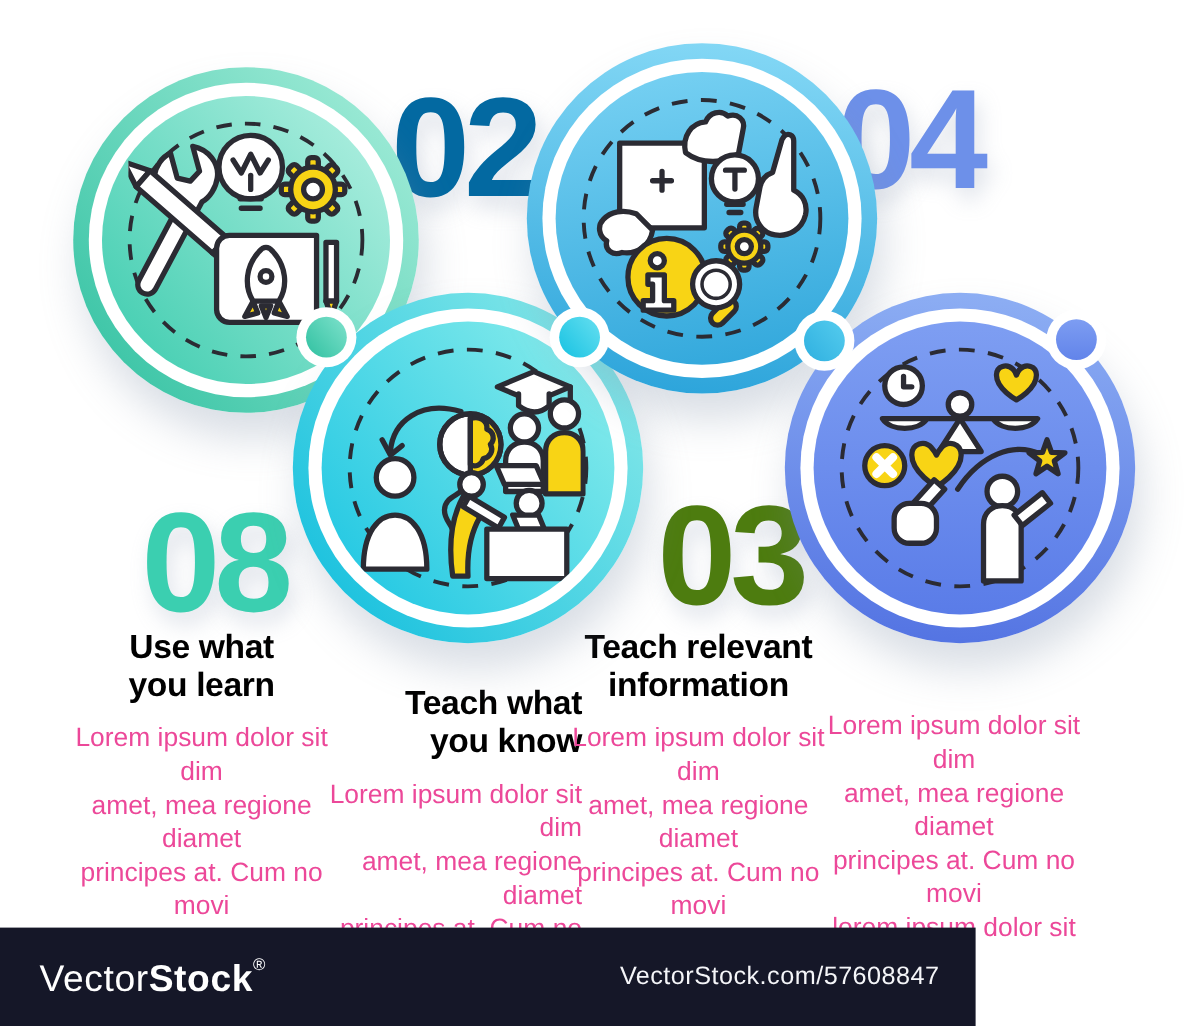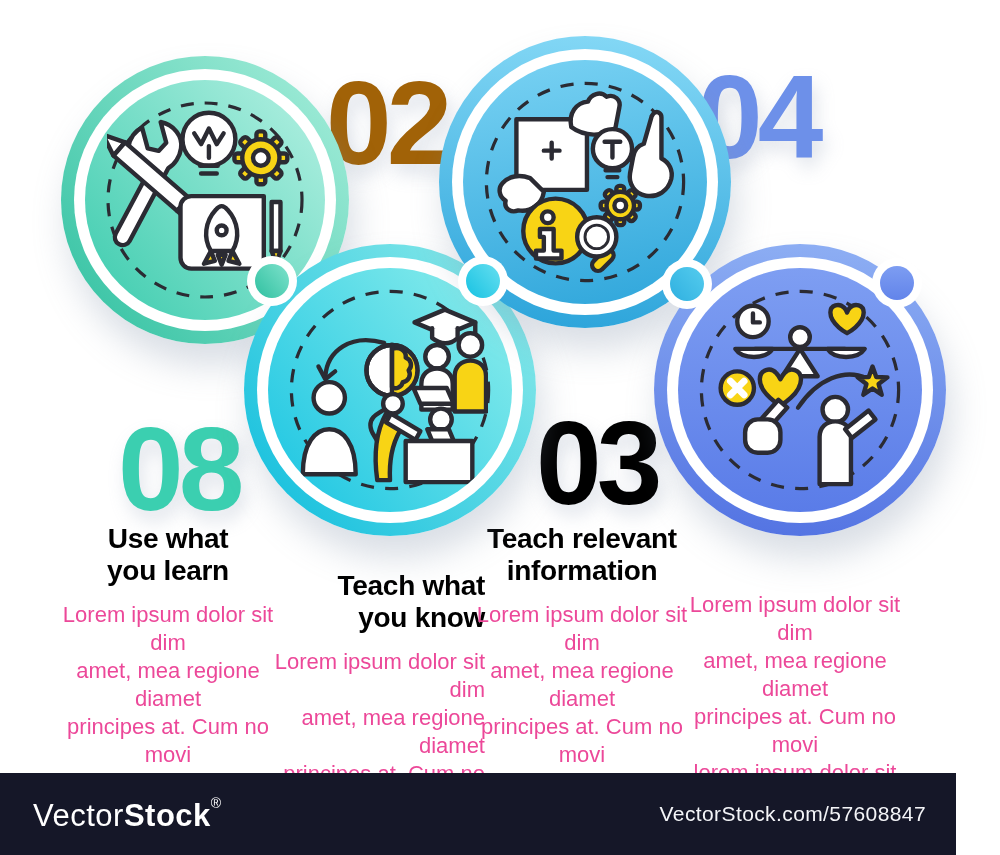--- a/index.html
+++ b/index.html
@@ -34,36 +34,36 @@
   .dot .core{width:100%;height:100%;border-radius:50%;}
   .d1{left:247px;top:256px;}.d1 .core{background:linear-gradient(50deg,#2fc0a0,#7fe2cc);}
   .d2{left:458px;top:256px;}.d2 .core{background:linear-gradient(50deg,#17c2e2,#66dff0);}
   .d3{left:662px;top:259px;}.d3 .core{background:linear-gradient(50deg,#2fb0e0,#55ccee);}
   .d4{left:872px;top:258px;}.d4 .core{background:linear-gradient(180deg,#7d9df2,#6284ea);}
 
   
   .step-number{position:absolute;font-size:118px;font-weight:700;letter-spacing:-5px;
     line-height:1;z-index:0;text-shadow:4px 10px 18px rgba(150,162,185,.30);}
   .n1{left:118px;top:410px;color:#3bcfb0;}
-  .n2{left:326px;top:64px;color:#a16207;}
-  .n3{left:536px;top:404px;color:#000000;}
+  .n2{left:326px;top:64px;color:#0369a1;}
+  .n3{left:548px;top:404px;color:#4d7c0f;}
   .n4{left:697px;top:58px;color:#6d90e9;}
 
   
   .step-text{position:absolute;width:220px;text-align:center;z-index:0;}
   .t1{left:58px;top:523px;}
   .t2{left:265px;top:570px;text-align:right;}
   .t3{left:472px;top:523px;}
   .t4{left:685px;top:576px;}
   .step-title{font-size:28px;font-weight:700;color:#000000;line-height:1.13;
     letter-spacing:-.3px;white-space:pre-line;}
   .step-body{margin-top:15px;font-size:22px;color:#ec4899;line-height:1.27;white-space:pre-line;}
 
   
-  .footer{position:absolute;left:0;top:773px;width:956px;height:82px;background:#151728;
+  .footer{position:absolute;left:0;top:773px;width:813px;height:82px;background:#151728;
     display:flex;align-items:center;justify-content:space-between;z-index:10;}
   .logo{margin-left:33px;color:#fff;font-size:31px;letter-spacing:.5px;}
   .logo .lt{font-weight:400;}
   .logo .bd{font-weight:700;}
   .logo sup{font-size:14px;font-weight:400;vertical-align:18px;}
   .wm-url{margin-right:30px;color:#f4f5f8;font-size:21px;letter-spacing:.4px;}
 </style>
 </head>
 <body>
 

